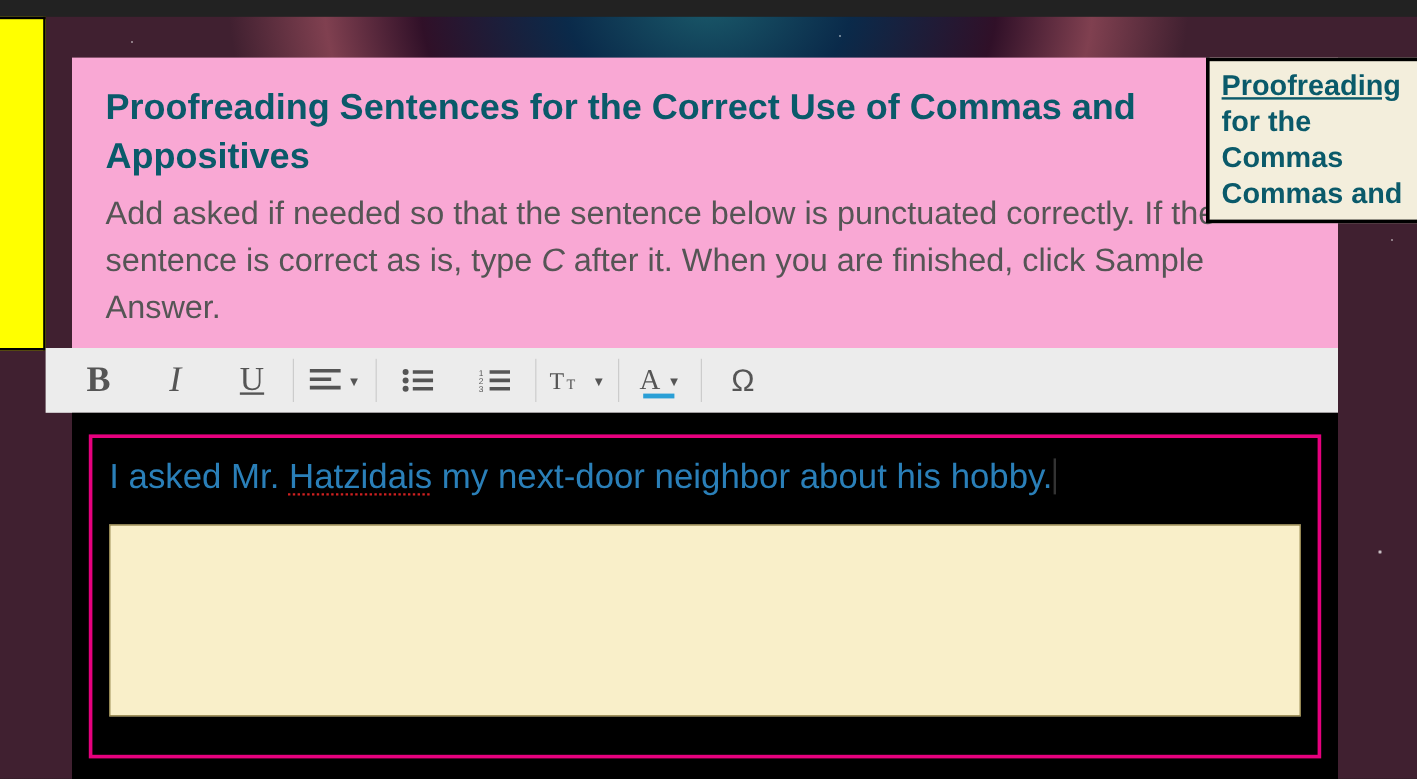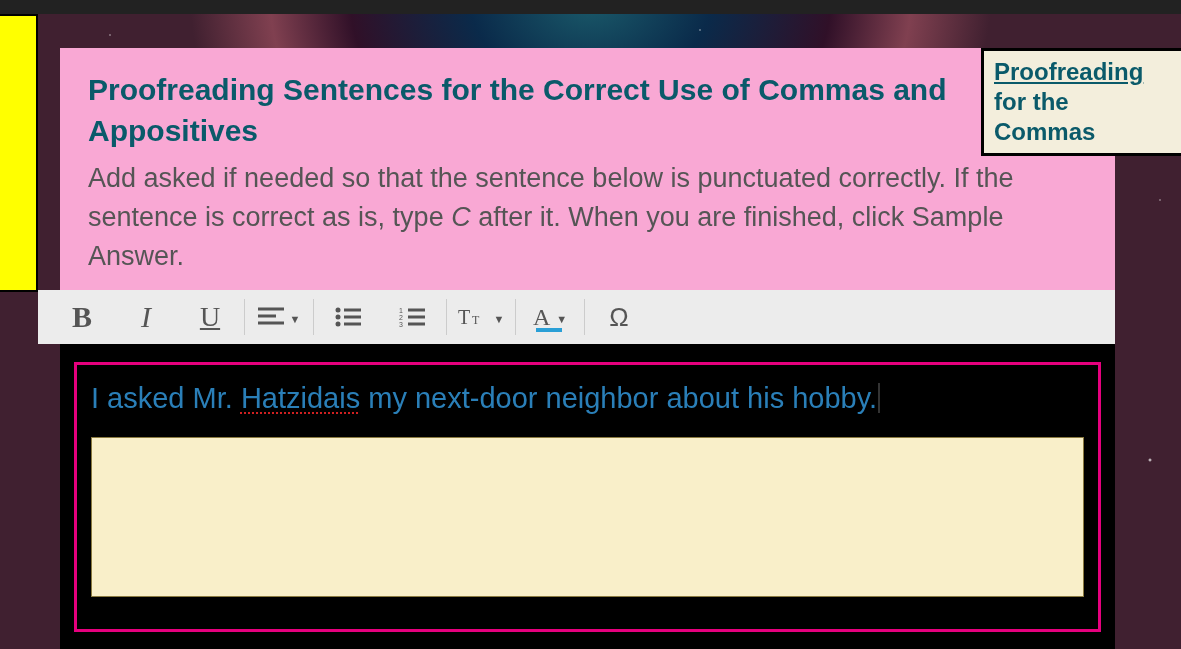--- a/index.html
+++ b/index.html
@@ -53,21 +53,21 @@
   }
   .instructions {
     color: #555;
     font-size: 27px;
     line-height: 1.45;
   }
   .instructions .ital { font-style: italic; }
   .nav-box {
     position: absolute;
     right: 0; top: 48px;
-    width: 200px;
+    width: 176px;
     background: #f3eedc;
     border: 3px solid #000;
     border-right: none;
     padding: 6px 8px 6px 10px;
     z-index: 3;
     color: #0a5a6a;
     font-weight: bold;
     font-size: 24px;
     line-height: 1.25;
   }
@@ -141,20 +141,21 @@
 <div class="main-panel">
   <div class="heading">Proofreading Sentences for the Correct Use of Commas and Appositives</div>
   <div class="instructions">
     <span>Add asked if needed so that the sentence below is punctuated correctly. If the sentence is correct as is, type </span><span class="ital">C</span><span> after it. When you are finished, click Sample Answer.</span>
   </div>
 </div>
 
 <div class="nav-box">
   <div style="text-decoration:underline; text-decoration-color:#0a5a6a;">Proofreading</div>
   <div>for the Commas</div>
+  <div>Commas and</div>
 </div>
 
 <div class="toolbar">
   <div class="tb-btn bold">B</div>
   <div class="tb-btn italic">I</div>
   <div class="tb-btn underline">U</div>
   <div class="tb-sep"></div>
   <div class="tb-btn">
     <svg width="26" height="20" viewBox="0 0 26 20">
       <line x1="0" y1="2" x2="26" y2="2" stroke="#555" stroke-width="3"></line>

